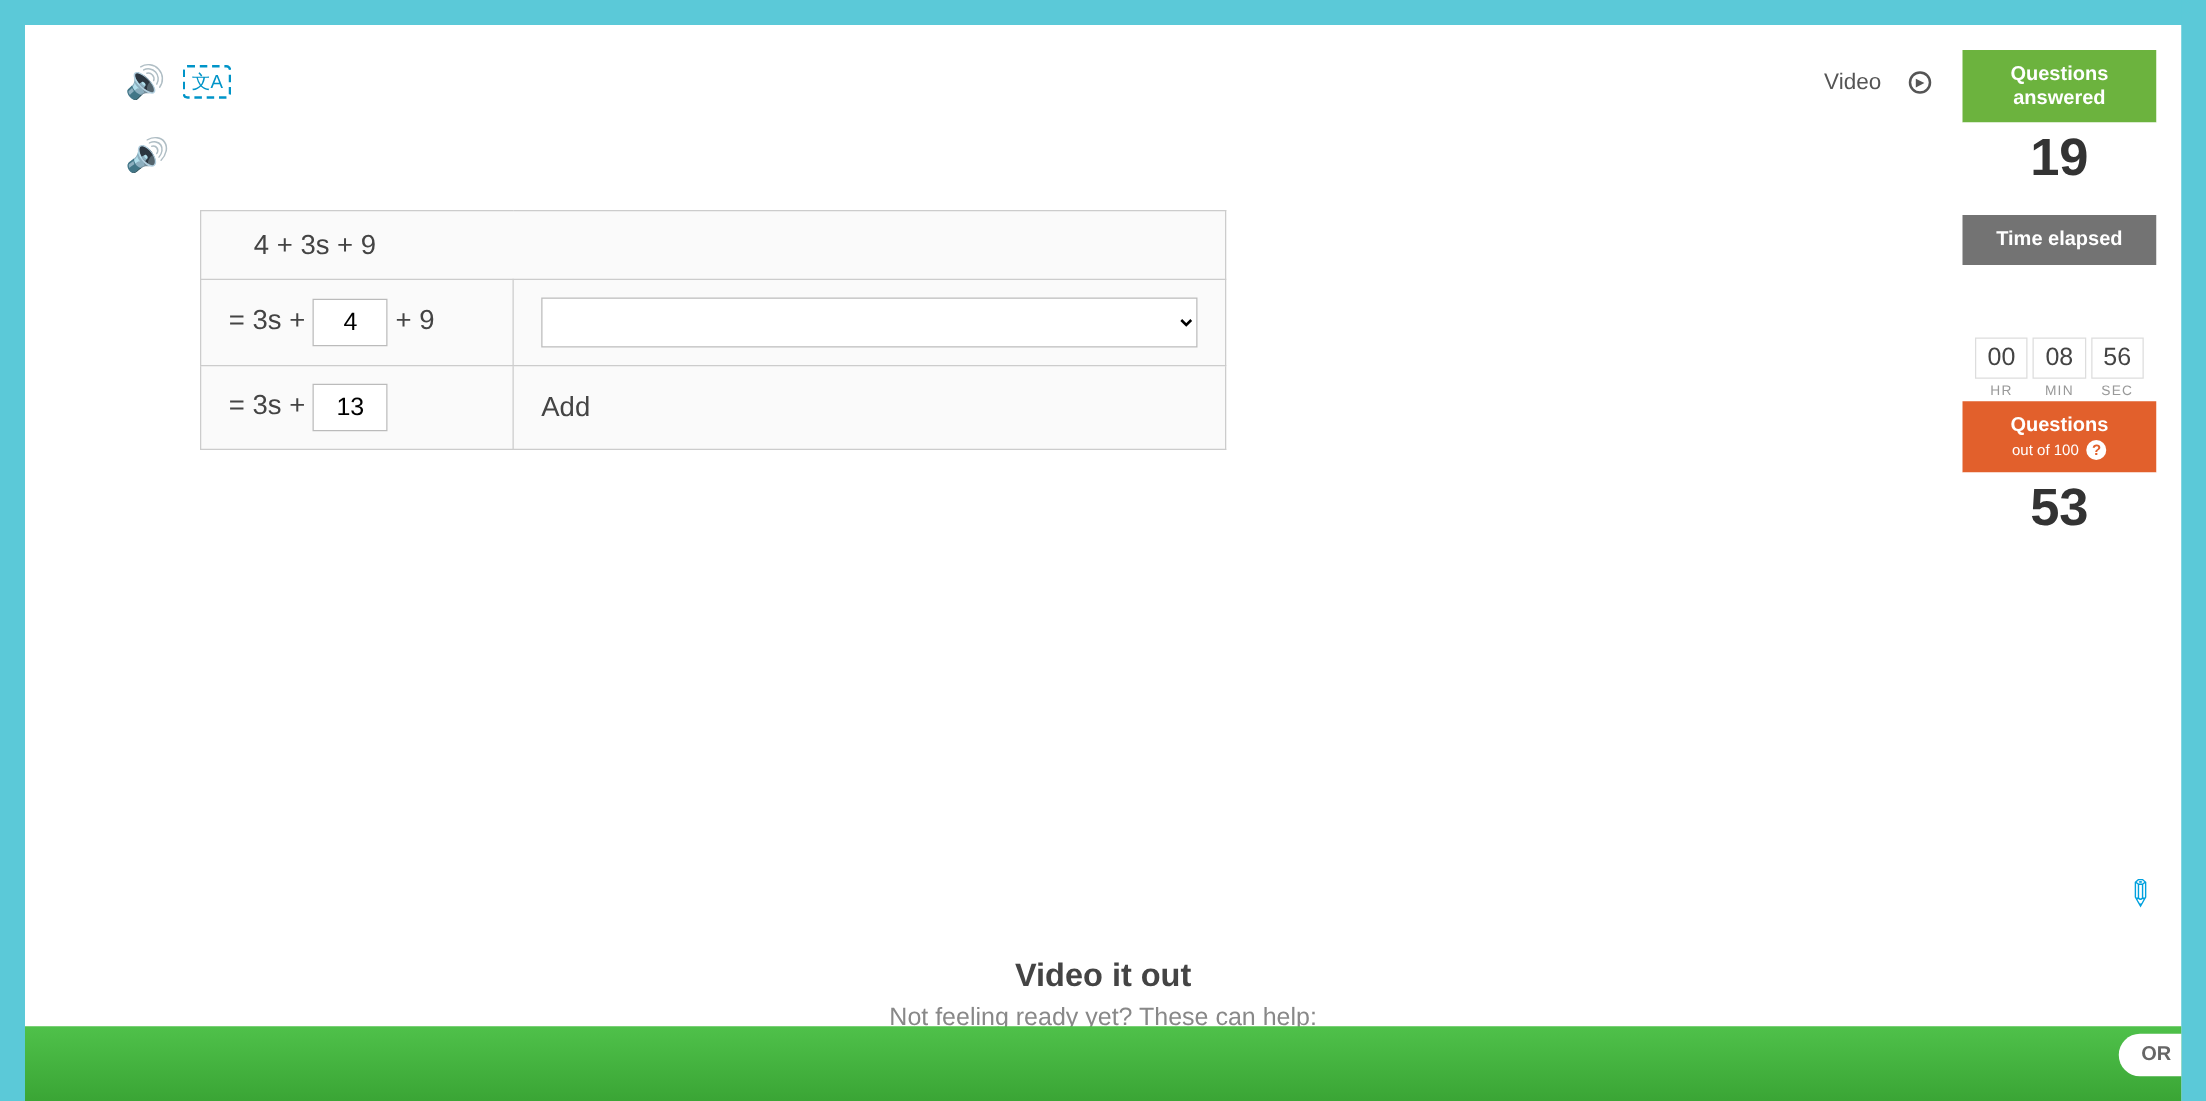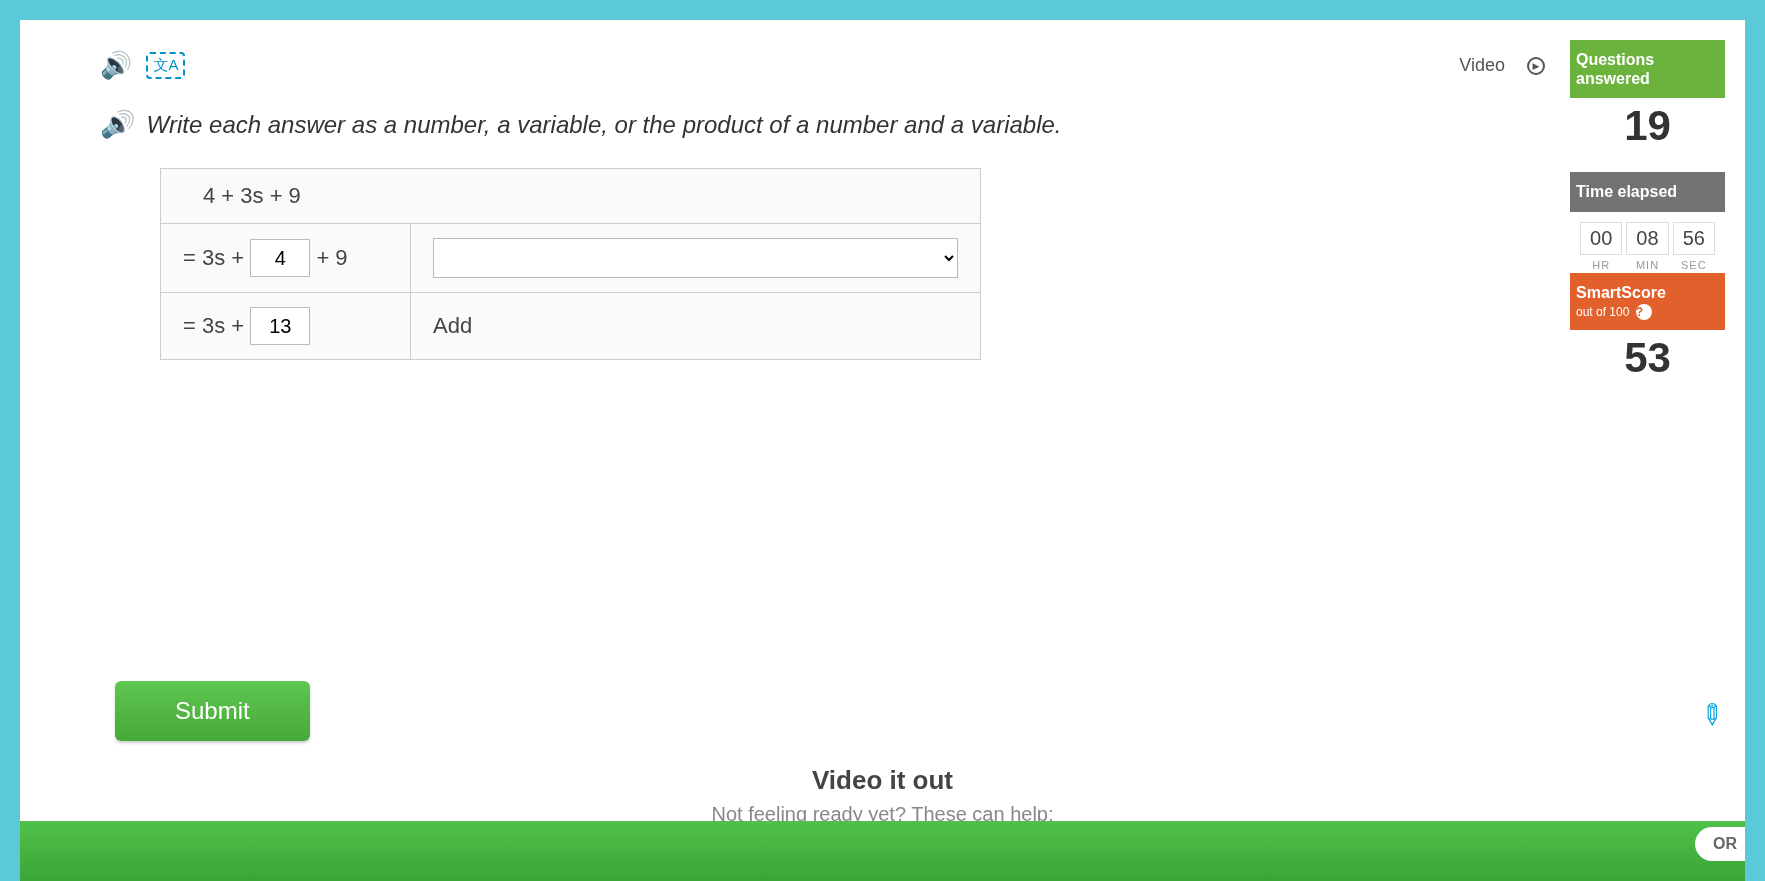--- a/index.html
+++ b/index.html
@@ -51,21 +51,21 @@
       right: 20px;
       width: 155px;
       display: flex;
       flex-direction: column;
       gap: 0;
     }
     .stat-header {
       color: #fff;
       font-size: 16px;
       font-weight: bold;
-      text-align: left;
+      text-align: center;
       padding: 10px 6px;
       line-height: 1.2;
     }
     .stat-header.green { background: #6cb33e; }
     .stat-header.blue { background: #737373; }
     .stat-header.orange { background: #e2602c; }
     .stat-value {
       background: #fff;
       font-size: 42px;
       font-weight: bold;
@@ -75,20 +75,21 @@
     }
     .time-row {
       display: flex;
       justify-content: space-between;
       padding: 10px 8px 2px 8px;
       background: #fff;
     }
     .time-cell {
       text-align: center;
       flex: 1;
+      margin-top: 48px;
     }
     .time-num {
       font-size: 20px;
       color: #444;
       border: 1px solid #ddd;
       padding: 4px 2px;
       margin: 0 2px;
     }
     .time-label {
       font-size: 11px;
@@ -261,39 +262,38 @@
         <div class="time-num">08</div>
         <div class="time-label">MIN</div>
       </div>
       <div class="time-cell">
         <div class="time-num">56</div>
         <div class="time-label">SEC</div>
       </div>
     </div>
 
     <div class="stat-header orange">
-      <span>SmartScore</span>
+      <span>Questions</span>
       <span class="smartscore-sub">
         <span>out of 100</span>
         <span class="help-circle">?</span>
       </span>
     </div>
     <div class="stat-value">53</div>
   </div>
 
   <div class="pencil-icon">✎</div>
 
   <div class="instruction-row">
     <span class="speaker-icon">🔊</span>
     <span class="translate-icon">文A</span>
   </div>
 
   <div class="instruction-row italic">
     <span class="speaker-icon">🔊</span>
-    <span>Write each answer as a number, a variable, or the product of a number and a variable.</span>
   </div>
 
   <table class="expression-table">
     <tbody>
         <tr>
       <td class="expr-col" colspan="2" style="padding-left:42px;margin-top:19px;">
         <span>4 + 3s + 9</span>
       </td>
     </tr>
     <tr>
@@ -313,20 +313,19 @@
         <span>= 3s +</span>
         <input class="expr-input" value="13" style="">
       </td>
       <td class="prop-col">
         <span>Add</span>
       </td>
     </tr>
   </tbody>
     </table>
 
-  <button class="submit-btn">Submit</button>
 
   <div class="work-it-out">Video it out</div>
   <div class="not-feeling">Not feeling ready yet? These can help:</div>
 
   <div class="green-bar"></div>
   <div class="or-pill">OR</div>
 </div>
 
 </body></html>

